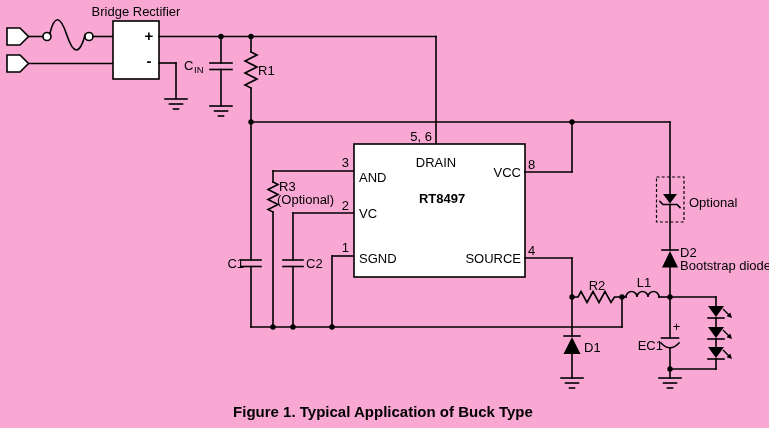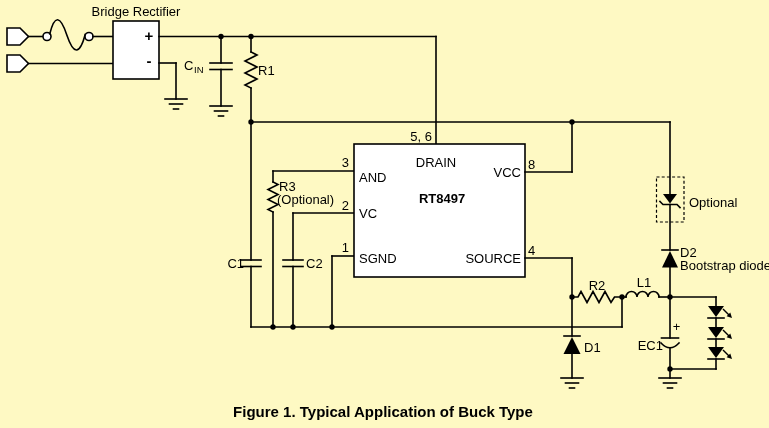--- a/index.html
+++ b/index.html
@@ -1,16 +1,16 @@
 <!DOCTYPE html>
 <html><head>
 <meta charset="utf-8">
 <style>
   html,body{margin:0;padding:0;background:#ffffff;}
-  .page{position:relative;width:769px;height:428px;background:#fef9c3;overflow:hidden;}
+  .page{position:relative;width:769px;height:428px;background:#f9a8d4;overflow:hidden;}
   svg{display:block;}
   svg .w{stroke:#000;stroke-width:1.6;fill:none;stroke-linecap:square;}
   svg .thin{stroke:#000;stroke-width:1.4;fill:none;}
   svg .fillb{fill:#000;stroke:none;}
   svg .open{fill:#fff;stroke:#000;stroke-width:1.6;}
   svg .dashed{fill:none;stroke:#000;stroke-width:1.2;stroke-dasharray:3 2.2;}
   svg text{font-family:"Liberation Sans","DejaVu Sans",sans-serif;font-size:13px;fill:#000;}
   svg text.sm{font-size:9.5px;}
   svg text.b{font-weight:bold;}
   svg text.cap{font-size:15px;font-weight:bold;}

